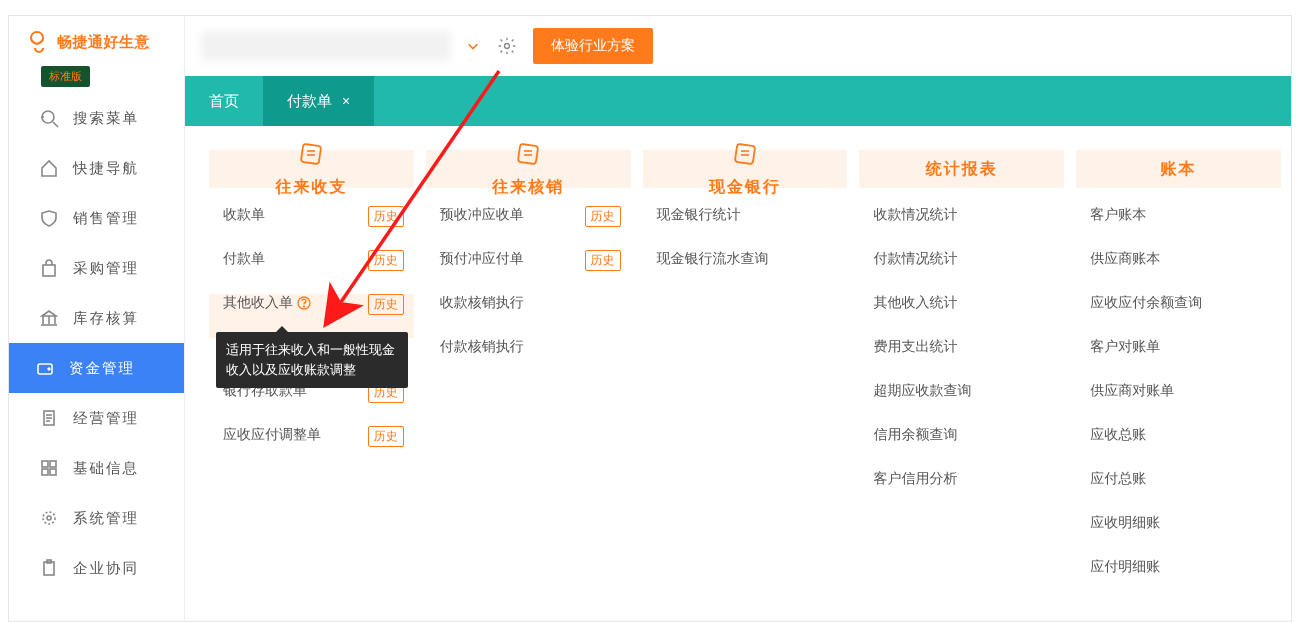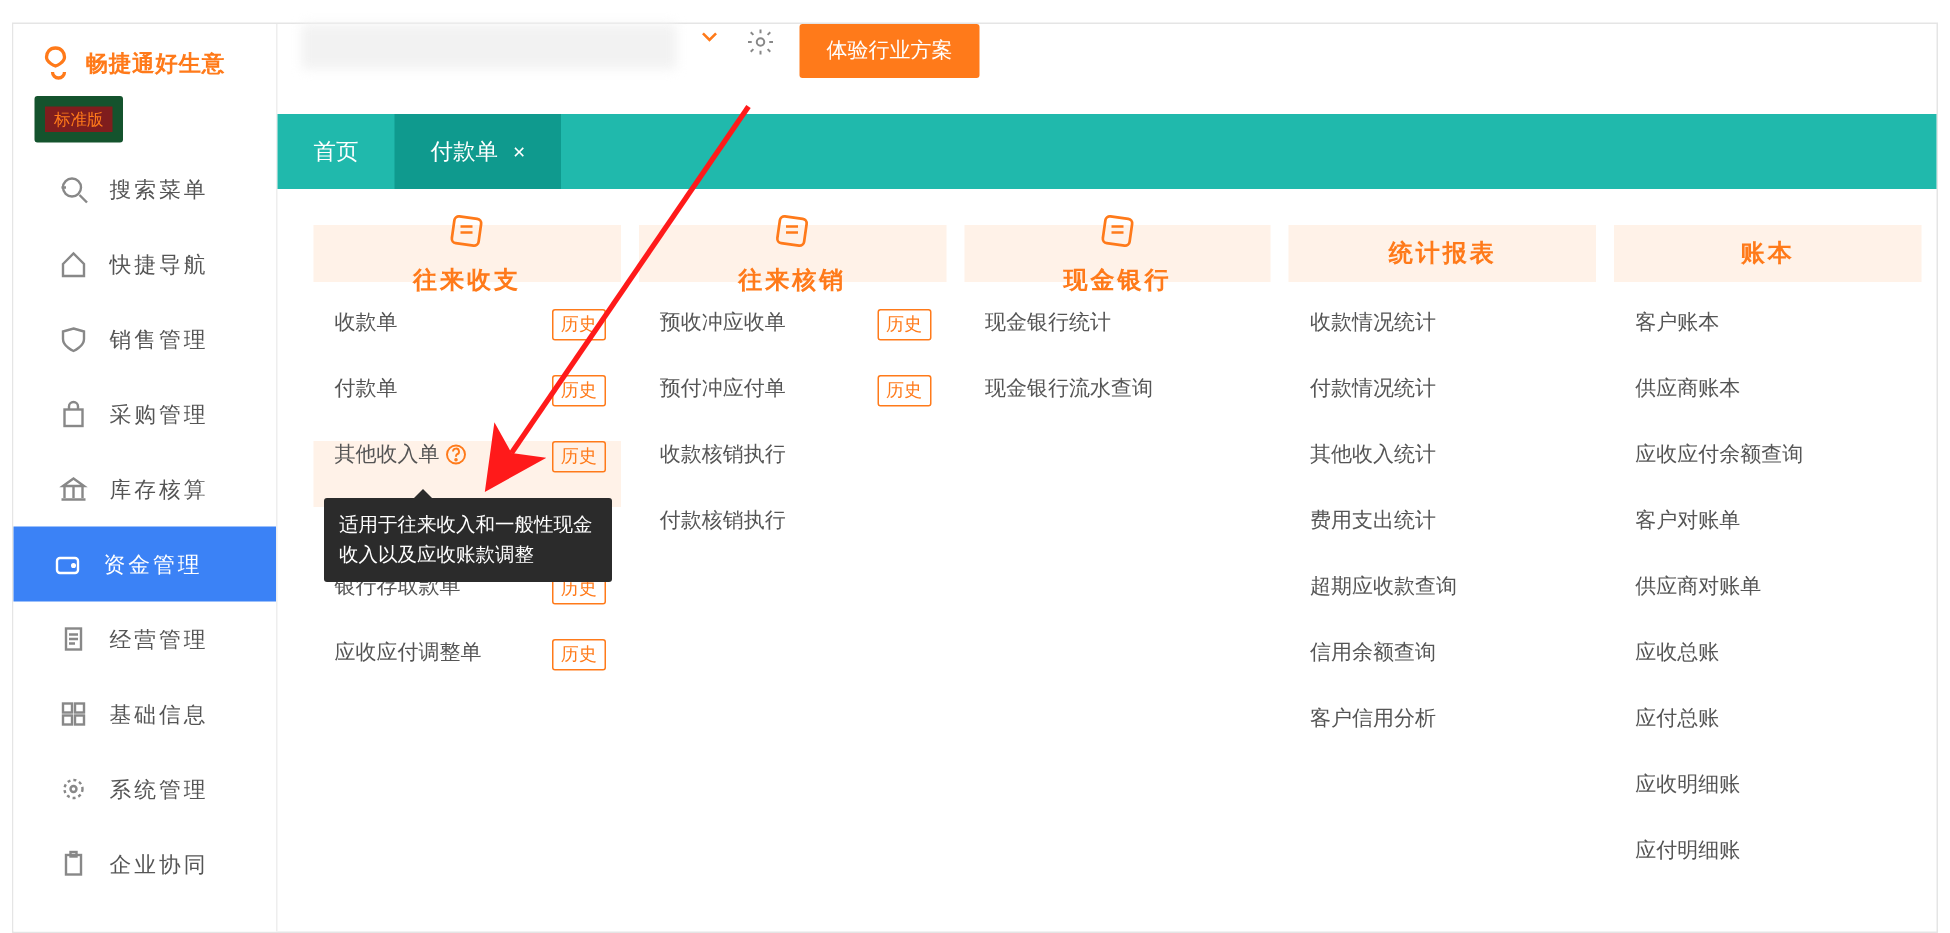--- a/index.html
+++ b/index.html
@@ -8,31 +8,31 @@
 
   .topstrip { height: 15px; background: #fff; }
 
   .frame { position: absolute; left: 8px; top: 15px; right: 8px; bottom: 0; border: 1px solid #e5e5e5; background: #fff; }
 
   
   .sidebar { position: absolute; left: 0; top: 0; width: 176px; height: 100%; border-right: 1px solid #eee; background: #fff; }
   .brand { height: 50px; padding: 6px 10px 4px 16px; display: flex; align-items: center; gap: 8px; }
   .brand-logo { width: 24px; height: 24px; }
   .brand-text { color: #ff7a1a; font-size: 15px; font-weight: 600; letter-spacing: 0.5px; }
-  .edition-tag { display: inline-block; margin-left: 14px; margin-top: -2px; padding: 1px 6px; font-size: 11px; color: #ff7a1a; background: #7f1d1d; border: 7px solid #14532d; border-radius: 2px; }
+  .edition-tag { display: inline-block; margin-left: 32px; margin-top: -2px; padding: 1px 6px; font-size: 11px; color: #ff7a1a; background: #14532d; border: 2px solid #14532d; border-radius: 2px; }
 
   .nav { margin-top: 6px; }
   .nav-item { display: flex; align-items: center; gap: 14px; height: 50px; padding-left: 30px; font-size: 14.5px; color: #555; cursor: pointer; letter-spacing: 2px; }
   .nav-item.active { background: #3b82f6; color: #fff; padding-left: 26px; }
   .nav-item .icon { width: 20px; height: 20px; display: inline-flex; align-items: center; justify-content: center; }
   .nav-item .icon svg { stroke: #888; fill: none; }
   .nav-item.active .icon svg { stroke: #fff; }
 
   
-  .header { position: absolute; left: 176px; top: 0; right: 0; height: 60px; display: flex; align-items: flex-start; padding-left: 16px; gap: 14px; }
+  .header { position: absolute; left: 176px; top: 0; right: 0; height: 60px; display: flex; align-items: center; padding-left: 16px; gap: 14px; }
   .org { width: 250px; height: 30px; background: #f2f2f2; filter: blur(4px); border-radius: 2px; }
   .chev { width: 16px; height: 16px; display: inline-flex; align-items: center; justify-content: center; cursor: pointer; }
   .chev svg { stroke: #ff7a1a; }
   .gear { width: 24px; height: 24px; display: inline-flex; align-items: center; justify-content: center; cursor: pointer; }
   .gear svg { stroke: #888; fill: none; }
   .cta-btn { background: #ff7a1a; color: #fff; border: none; height: 36px; padding: 0 18px; font-size: 14px; border-radius: 2px; cursor: pointer; }
 
   
   .tabs { position: absolute; left: 176px; top: 60px; right: 0; height: 50px; background: #20b9ac; display: flex; align-items: stretch; }
   .tab { display: flex; align-items: center; padding: 0 24px; color: #fff; font-size: 15px; cursor: pointer; gap: 8px; }

